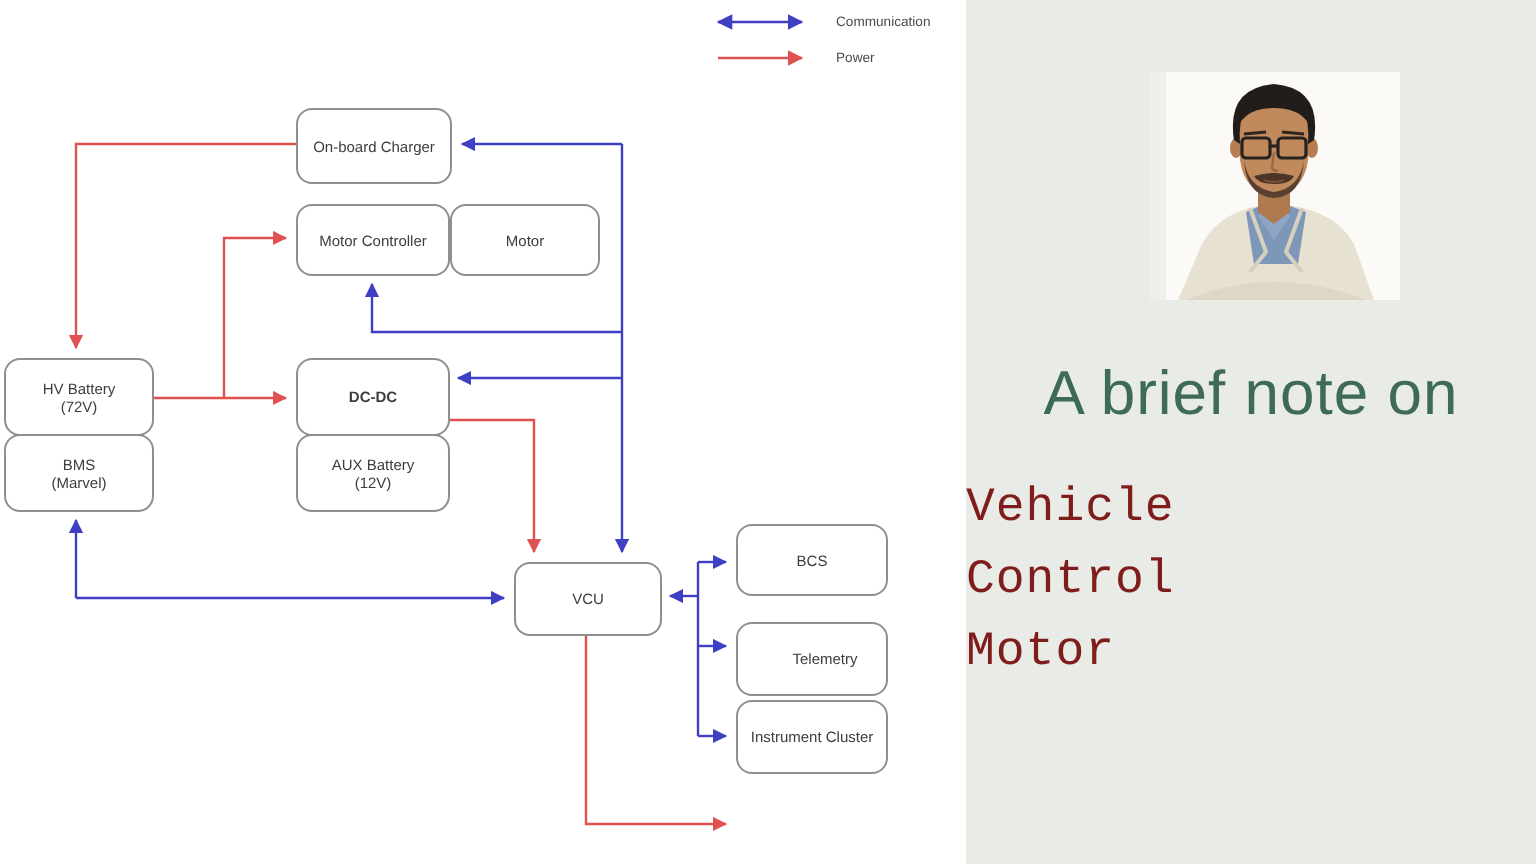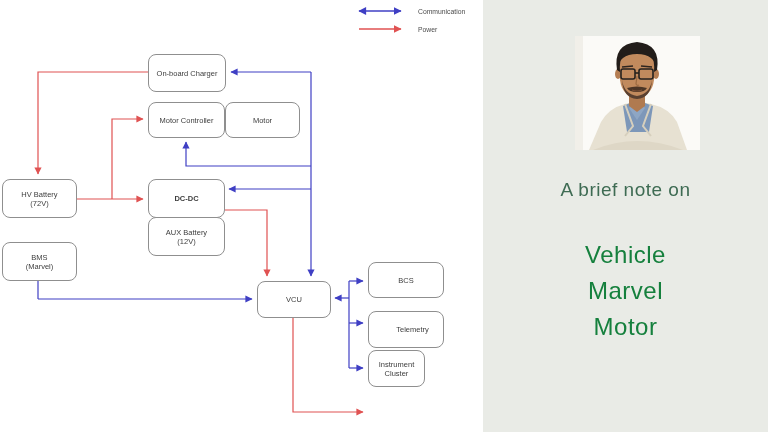--- a/index.html
+++ b/index.html
@@ -16,50 +16,50 @@
   .node{
     position:absolute;box-sizing:border-box;
     background:#ffffff;border:1.5px solid #8f8f8f;border-radius:8px;
     display:flex;flex-direction:column;align-items:center;justify-content:center;
     font-size:7.5px;line-height:9px;color:#3d3d3d;text-align:center;z-index:2;
   }
   .n-charger{left:148px;top:54px;width:78px;height:38px;}
   .n-motorctrl{left:148px;top:102px;width:77px;height:36px;}
   .n-motor{left:225px;top:102px;width:75px;height:36px;}
   .n-hv{left:2px;top:179px;width:75px;height:39px;}
-  .n-bms{left:2px;top:217px;width:75px;height:39px;margin-top:25px;}
+  .n-bms{left:2px;top:217px;width:75px;height:39px;}
   .n-dcdc{left:148px;top:179px;width:77px;height:39px;font-weight:bold;}
   .n-aux{left:148px;top:217px;width:77px;height:39px;text-align:right;}
   .n-vcu{left:257px;top:281px;width:74px;height:37px;}
   .n-bcs{left:368px;top:262px;width:76px;height:36px;text-align:center;}
   .n-tel{left:368px;top:311px;width:76px;height:37px;padding-left:13px;}
-  .n-ic{left:368px;top:350px;width:57px;height:37px;}
+  .n-ic{left:368px;top:350px;width:76px;height:37px;}
   .n-lamps{left:368px;top:393px;width:76px;height:36px;}
 
   
   .legend{position:absolute;left:352px;top:2px;width:130px;z-index:3;}
   .legend-row{display:flex;align-items:center;height:18px;}
   .legend-row svg{display:block;}
   .legend-label{font-size:6.8px;color:#4c4c4c;margin-left:10px;}
 
   
   .panel{
     position:absolute;left:483px;top:0;width:285px;height:432px;
     background:#e9ebe6;
   }
   .photo{
     position:absolute;left:92px;top:36px;width:125px;height:114px;overflow:hidden;
   }
   .panel-title{
     position:absolute;left:0;top:179px;width:285px;text-align:center;
-    color:#3e6b53;font-size:19px;font-weight:500;letter-spacing:0.5px;
+    color:#3e6b53;font-size:31px;font-weight:500;letter-spacing:0.5px;
   }
   .panel-subject{
-    position:absolute;left:0;top:237px;width:285px;text-align:center;
-    color:#15803d;font-size:24px;font-weight:500;line-height:36px;letter-spacing:0.5px;
+    position:absolute;left:0;top:237px;width:285px;text-align:left;
+    color:#7f1d1d;font-size:24px;font-weight:500;line-height:36px;letter-spacing:0.5px;font-family:Liberation Mono, monospace;
   }
 </style>
 </head>
 <body>
 
 <div class="stage">
 
   <div class="diagram">
 
     <svg class="conn-layer" width="483" height="432" viewBox="0 0 483 432">
@@ -202,18 +202,18 @@
 
         <path d="M50,68 L58,90 L50,100" fill="none" stroke="#d6cfbd" stroke-width="2"></path>
         <path d="M76,68 L68,90 L76,100" fill="none" stroke="#d6cfbd" stroke-width="2"></path>
       </svg>
     </div>
 
     <div class="panel-title">A brief note on</div>
 
     <div class="panel-subject">
       <div>Vehicle</div>
-      <div>Marvel</div>
+      <div>Control</div>
       <div>Motor</div>
     </div>
   </div>
 
 </div>
 
 </body></html>

